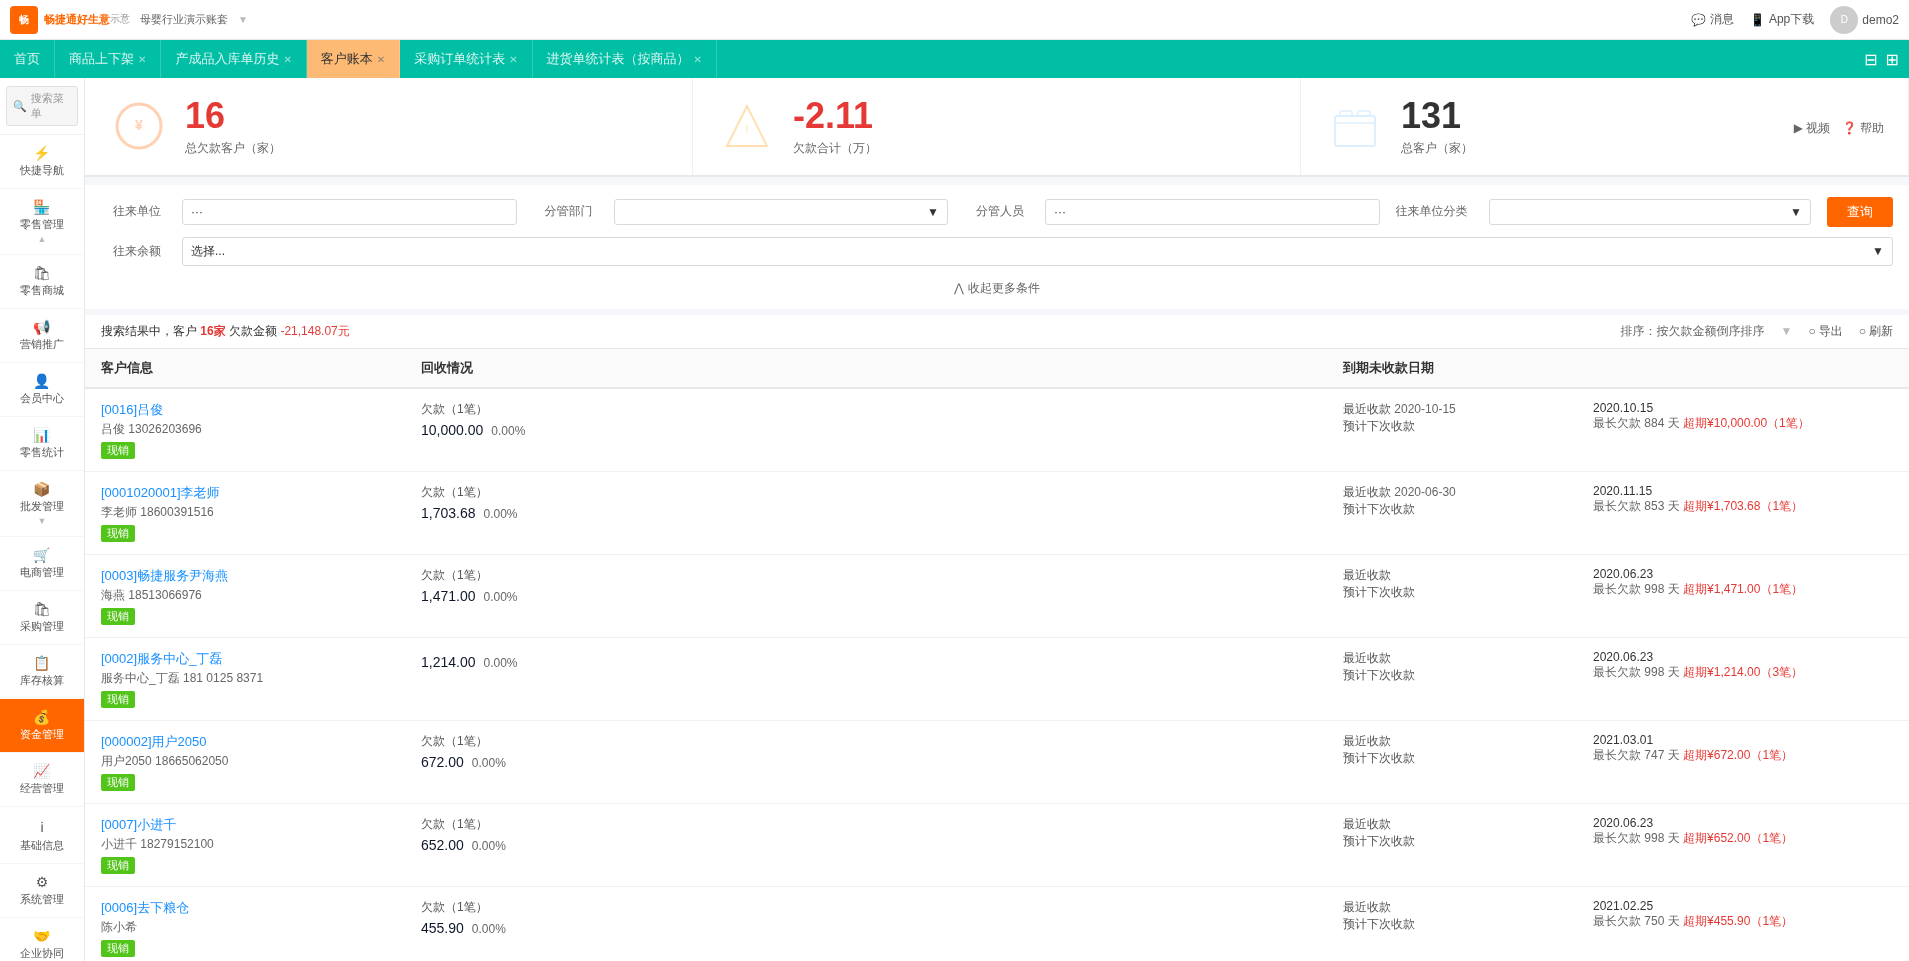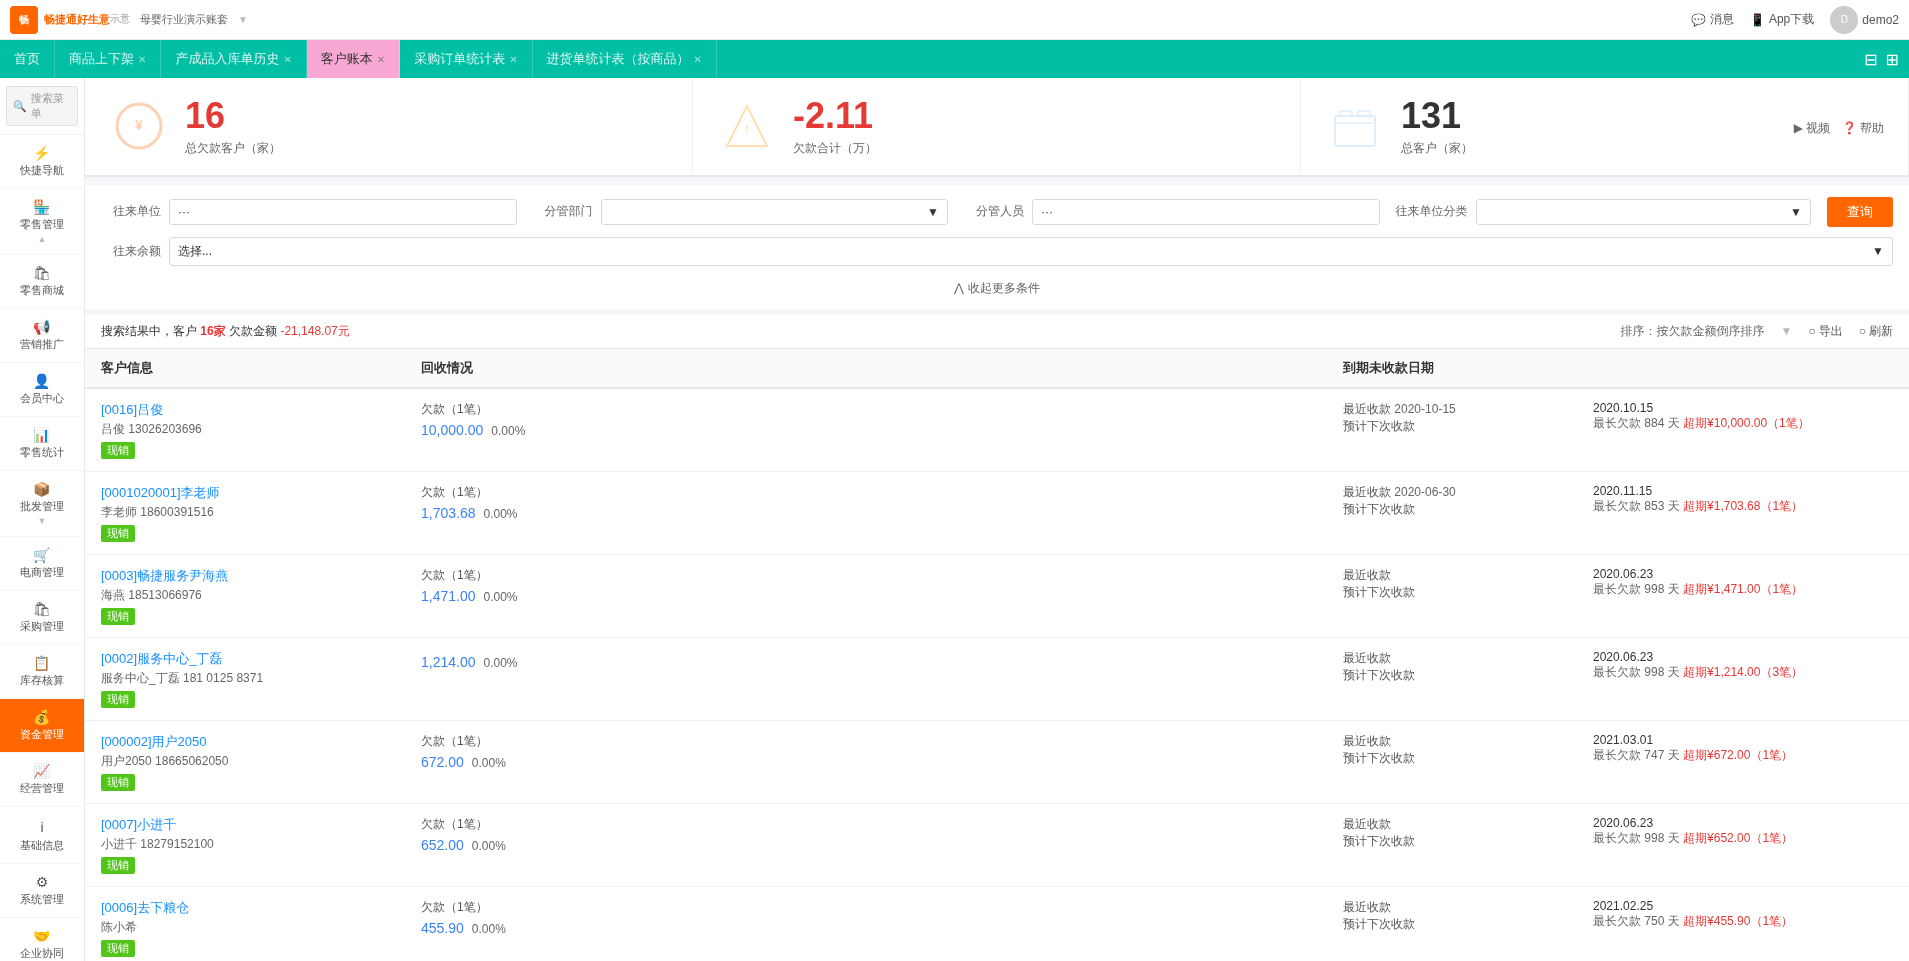--- a/index.html
+++ b/index.html
@@ -21,21 +21,21 @@
     .tab-bar {
       display: flex; align-items: center; background: #00bfa5; height: 38px;
       padding: 0 0 0 0; overflow: hidden;
     }
     .tab-item {
       display: flex; align-items: center; gap: 4px; height: 38px;
       padding: 0 14px; cursor: pointer; color: rgba(255,255,255,0.85);
       font-size: 13px; white-space: nowrap; border-right: 1px solid rgba(255,255,255,0.2);
       position: relative;
     }
-    .tab-item.active { background: #f9a8d4; color: #333; }
+    .tab-item.active { background: #fdba74; color: #333; }
     .tab-close { font-size: 10px; opacity: 0.7; }
     .tab-item:first-child { padding: 0 14px; }
     .tab-bar-actions { margin-left: auto; display: flex; align-items: center; padding: 0 10px; gap: 8px; }
     .tab-bar-actions span { color: #fff; cursor: pointer; font-size: 16px; }
 
     
     .main-layout { display: flex; height: calc(961px - 40px - 38px); }
 
     
     .sidebar {
@@ -75,21 +75,21 @@
     .stat-value { font-size: 36px; font-weight: bold; line-height: 1.1; }
     .stat-value.red { color: #e53935; }
     .stat-value.dark { color: #333; font-weight: 900; }
     .stat-label { font-size: 12px; color: #666; margin-top: 4px; }
     .stat-actions { margin-left: auto; display: flex; gap: 12px; font-size: 12px; color: #666; align-items: flex-start; padding-top: 4px; }
     .stat-actions span { cursor: pointer; display: flex; align-items: center; gap: 3px; }
 
     
     .filters-area { background: #fff; padding: 12px 16px 8px; margin-bottom: 6px; }
     .filter-row { display: flex; align-items: center; gap: 16px; margin-bottom: 10px; }
-    .filter-item { display: flex; align-items: center; gap: 8px; flex: 1; }
+    .filter-item { display: flex; align-items: center; gap: 21px; flex: 1; }
     .filter-label { font-size: 12px; color: #666; white-space: nowrap; min-width: 60px; text-align: right; }
     .filter-input {
       flex: 1; border: 1px solid #d9d9d9; border-radius: 3px;
       padding: 5px 8px; font-size: 12px; outline: none; color: #333;
       display: flex; align-items: center; justify-content: space-between;
       cursor: pointer; background: #fff;
     }
     .filter-select {
       flex: 1; border: 1px solid #d9d9d9; border-radius: 3px;
       padding: 5px 8px; font-size: 12px; outline: none; color: #333;
@@ -125,21 +125,21 @@
     .table-row {
       display: grid; grid-template-columns: 320px 1fr 250px 300px;
       border-bottom: 1px solid #f0f0f0; padding: 12px 16px;
       align-items: start;
     }
     .cell { font-size: 12px; }
     .customer-name { color: #1890ff; font-size: 13px; cursor: pointer; text-decoration: none; }
     .customer-phone { color: #666; font-size: 12px; margin-top: 2px; }
     .tag { display: inline-block; padding: 1px 6px; border-radius: 2px; font-size: 11px; margin-top: 4px; }
     .tag-green { background: #52c41a; color: #fff; }
-    .debt-amount { color: #3b82f6; font-size: 14px; font-weight: 500; margin-top: 4px; }
+    .debt-amount { color: #0f172a; font-size: 14px; font-weight: 500; margin-top: 4px; }
     .debt-pct { color: #666; font-size: 12px; margin-left: 8px; }
     .debt-label { color: #555; font-size: 12px; }
     .recovery-info { font-size: 12px; color: #555; }
     .recovery-date { color: #666; }
     .overdue-info { font-size: 12px; }
     .overdue-date { color: #333; }
     .overdue-link { color: #e53935; font-size: 12px; cursor: pointer; }
     .overdue-days { color: #666; }
     .debt-row { display: flex; align-items: baseline; gap: 0; }
   </style>

